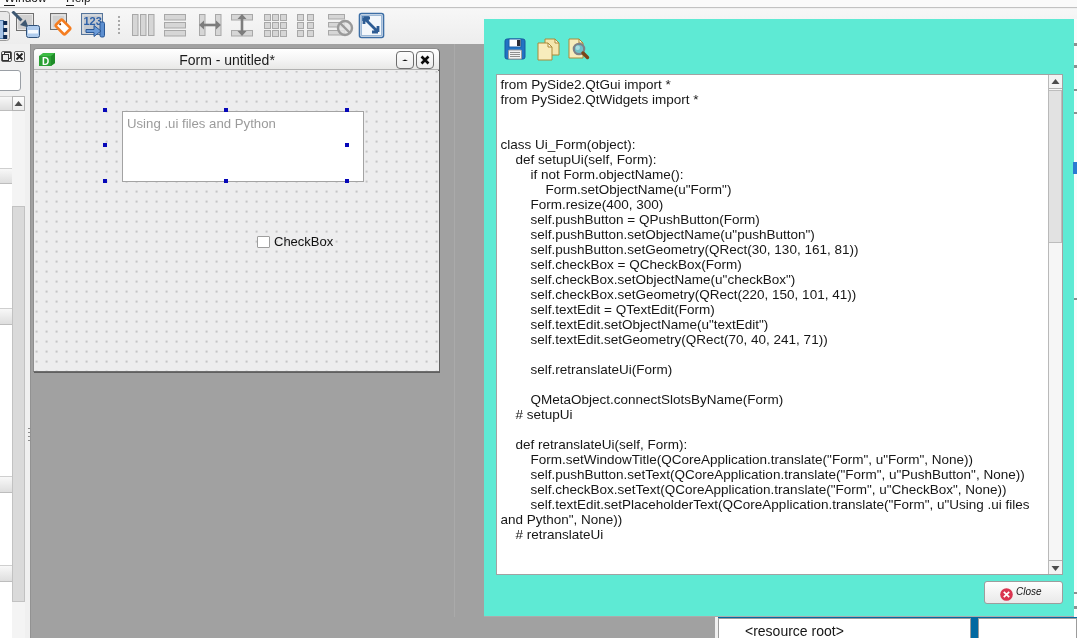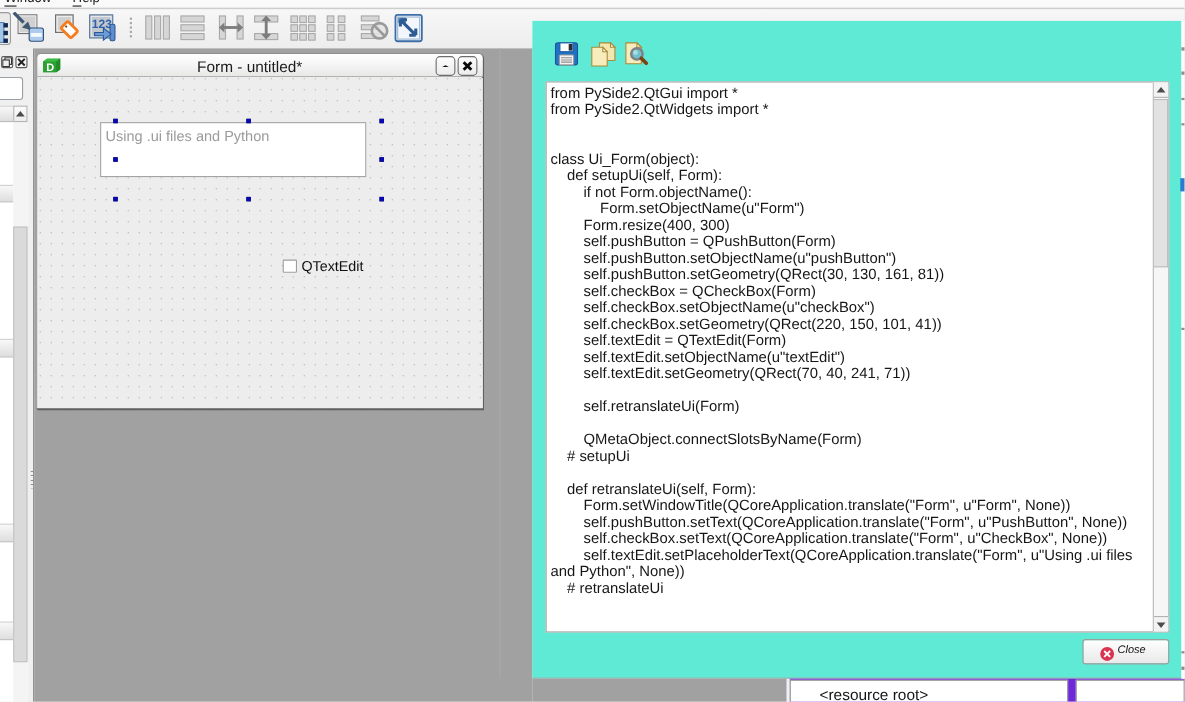--- a/index.html
+++ b/index.html
@@ -53,21 +53,21 @@
   font-size:14px; color:#1c1c1c; }
 #dicon { position:absolute; left:5px; top:4px; width:16px; height:13px; }
 .wbtn { position:absolute; top:2px; width:18px; height:18px; border:1px solid #6d6d6d;
   border-radius:4px; background:linear-gradient(#fdfdfd,#ececec); }
 #fcanvas { position:absolute; left:0; top:22px; width:405px; height:300px;
   background-color:#ededee;
   background-image:radial-gradient(circle, #a0a0a0 0.55px, rgba(0,0,0,0) 0.88px);
   background-size:10px 10px; background-position:7.6px 5.6px; }
 
 
-#textedit { position:absolute; left:57px; top:40px; width:242px; height:50px;
+#textedit { position:absolute; left:88px; top:40px; width:242px; height:71px;
   background:#fff; border:1px solid #a3a3a3; }
 #textedit .ph { position:absolute; left:4px; top:3.5px; font-size:13.2px; color:#9b9b9b; }
 .hdl { position:absolute; width:3px; height:3px; background:#000;
   border:2px solid #0607b8; }
 #pushbtn { position:absolute; left:32px; top:130px; width:161px; height:81px;
   background:linear-gradient(#fefefe,#f1f0ef); border:1px solid #adadad; border-radius:3px;
   font-size:13px; color:#111; text-align:center; line-height:82px; }
 #checkind { position:absolute; left:223px; top:164.5px; width:12.5px; height:12.5px;
   background:#fff; border:1px solid #9e9e9e; border-radius:1px; }
 #checklbl { position:absolute; left:240px; top:163px; font-size:13px; color:#111; }
@@ -82,21 +82,21 @@
 #vsb2 { position:absolute; right:0; top:0; width:14px; height:499px; background:#f6f6f6;
   border-left:1px solid #b9b9b9; }
 #vsb2 .btn { position:absolute; left:0; width:13px; height:14px; background:#f3f3f3; }
 #vsb2 .slider { position:absolute; left:0; top:15px; width:13px; height:153px;
   background:#e2e2e2; border:1px solid #bdbdbd; border-left:none; }
 #closebtn { position:absolute; left:500px; top:562px; width:79px; height:23px;
   background:linear-gradient(#fefefe,#e9e9e9); border:1px solid #9d9d9d; border-radius:3px; }
 #closebtn .txt { position:absolute; left:31px; top:4px; font-size:10px; color:#111;font-style:italic; }
 
 
-#bpanel { left:718px; top:617px; width:359px; height:21px; background:#6d28d9; }
+#bpanel { left:718px; top:617px; width:359px; height:21px; background:#0369a1; }
 #rbox1 { position:absolute; left:0; top:1px; width:253px; height:20px; background:#fff;
   border:1px solid #9c9c9c; border-bottom:none; }
 #rbox1 .txt { position:absolute; left:26px; top:4px; font-size:14px; color:#151515; }
 #rbox2 { position:absolute; left:260px; top:1px; width:99px; height:20px; background:#fff;
   border:1px solid #9c9c9c; border-bottom:none; }
 
 
 #redge { left:1074px; top:19px; width:3px; height:598px; background:#fbfbfb; }
 .frag { position:absolute; left:0; width:3px; background:#8f8f8f; }
 #bluefrag { position:absolute; left:-1px; top:143px; width:4px; height:12px; background:#2c7bd1; }
@@ -281,21 +281,21 @@
         </div>
       <div class="hdl" style="left:68.5px; top:36.5px;"></div>
       <div class="hdl" style="left:189.5px; top:36.5px;"></div>
       <div class="hdl" style="left:310.5px; top:36.5px;"></div>
       <div class="hdl" style="left:68.5px; top:72px;"></div>
       <div class="hdl" style="left:310.5px; top:72px;"></div>
       <div class="hdl" style="left:68.5px; top:107.5px;"></div>
       <div class="hdl" style="left:189.5px; top:107.5px;"></div>
       <div class="hdl" style="left:310.5px; top:107.5px;"></div>
       <div id="checkind"></div>
-      <div id="checklbl">QTextEdit</div>
+      <div id="checklbl">CheckBox</div>
     </div>
   </div>
 
   <div class="abs" id="dialog">
     <svg id="dlgicons" style="position:absolute; left:18px; top:18px;" width="112" height="24" viewBox="0 0 112 24">
 
       <g transform="translate(2,1)">
         <path d="M1,3 Q1,1 3,1 L19,1 Q21,1 21,3 L21,19 Q21,21 19,21 L3,21 Q1,21 1,19 Z" fill="#2272c3" stroke="#17589d"></path>
         <rect x="5" y="1" width="12" height="8" fill="#fdfdfd" stroke="#1a5fa6"></rect>
         <rect x="13" y="2" width="3.4" height="6" fill="#2b2b33"></rect>

